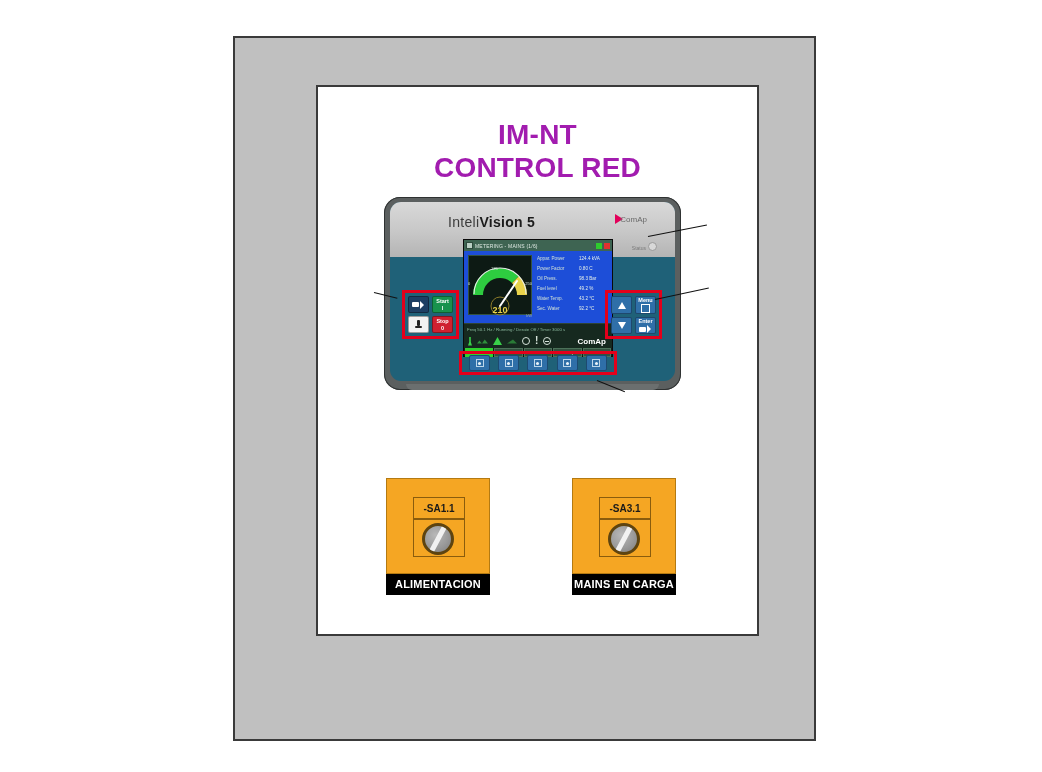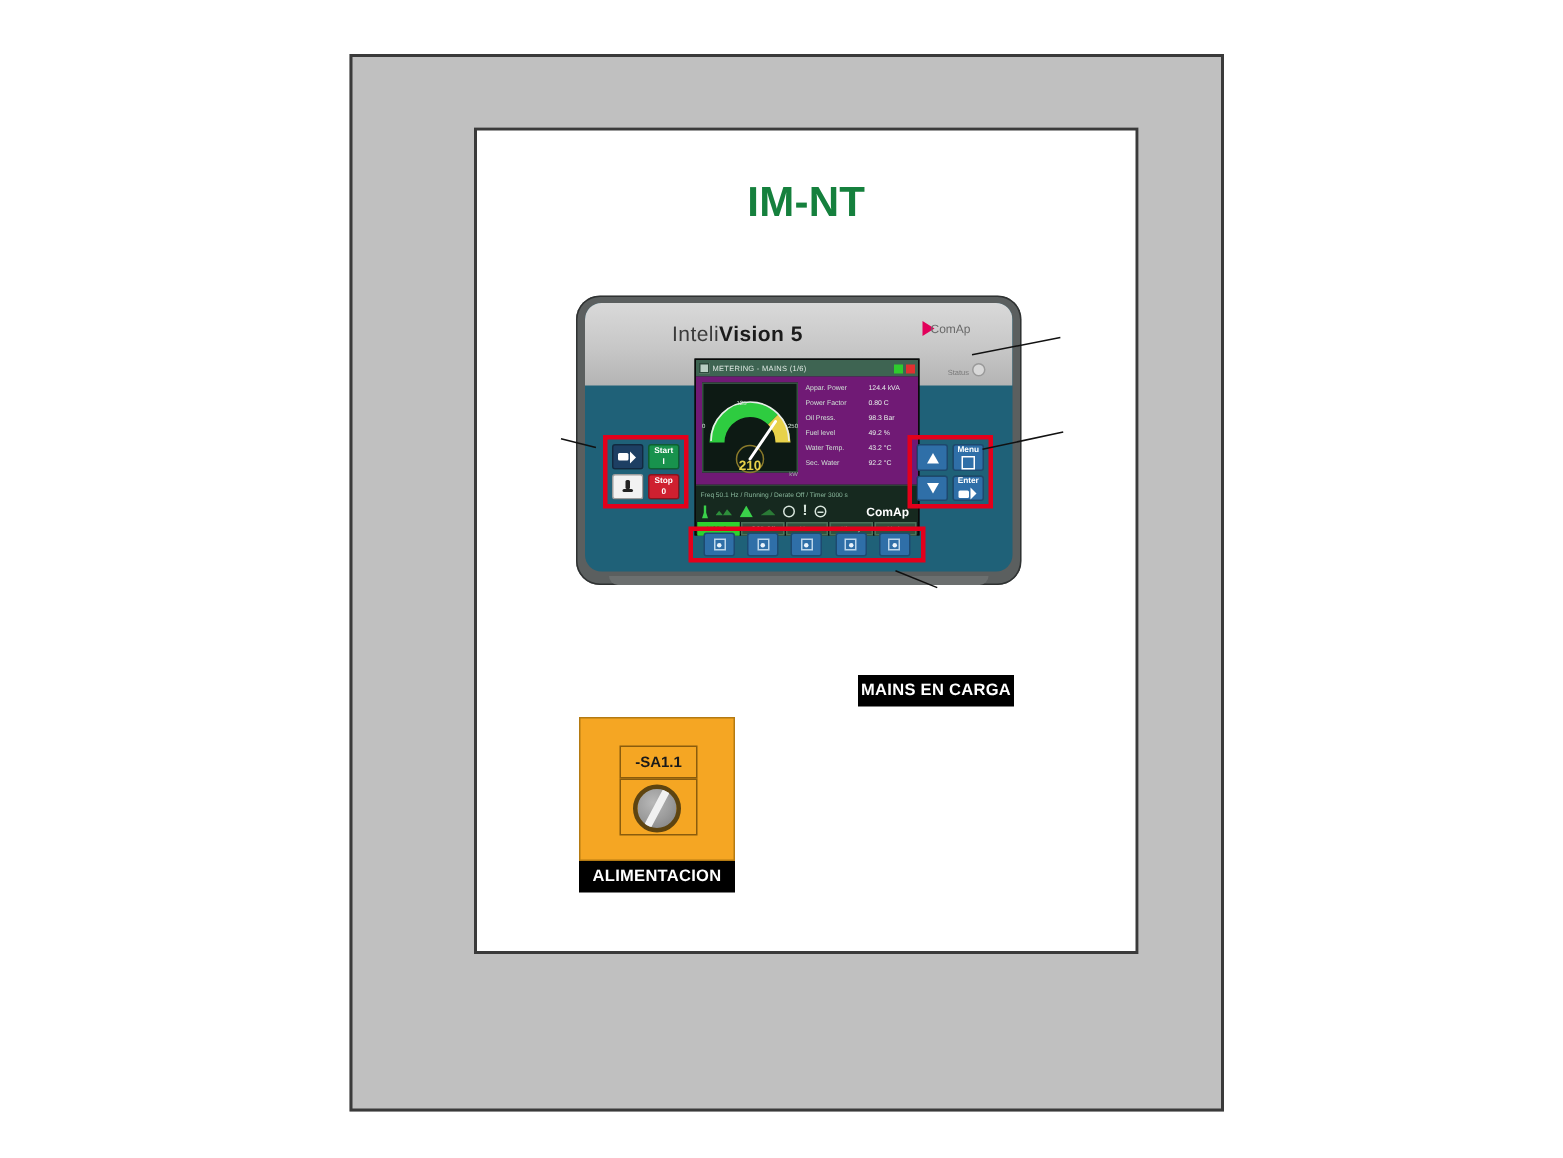--- a/index.html
+++ b/index.html
@@ -47,21 +47,21 @@
   .title-block {
     position: absolute;
     left: 316px;
     top: 118px;
     width: 443px;
     text-align: center;
   }
   .title-line {
     font-size: 28px;
     font-weight: bold;
-    color: #15803d;
+    color: #a21caf;
     line-height: 33px;
     letter-spacing: 0.2px;
   }
 
   
   .device {
     position: absolute;
     left: 384px;
     top: 197px;
     width: 297px;
@@ -174,21 +174,21 @@
     letter-spacing: 0.2px;
     white-space: nowrap;
   }
   .tb-right { margin-left: auto; display: flex; gap: 2px; }
   .tb-sq-green { width: 6px; height: 6px; background: #2ecc2e; }
   .tb-sq-red   { width: 6px; height: 6px; background: #e03030; }
 
   .lcd-body {
     position: relative;
     height: 72px;
-    background: #701a75;
+    background: #1d4ed8;
     display: flex;
   }
   .gauge-zone {
     position: relative;
     width: 72px;
     height: 72px;
     flex: none;
   }
   .gauge-box {
     position: absolute;
@@ -466,20 +466,21 @@
 </head>
 <body>
 
 <div id="root">
 
   <div class="cabinet"></div>
   <div class="door"></div>
 
   <div class="title-block">
     <div class="title-line">IM-NT</div>
+    <div class="title-line">CONTROL RED</div>
   </div>
 
   <div class="device">
     <div class="device-inner">
 
       <div class="device-top">
         <div class="brand"><span>Inteli</span><b>Vision 5</b></div>
         <div class="comap"><span class="comap-tri"></span><span>ComAp</span></div>
         <div class="status-led-wrap"><span>Status</span><span class="status-led"></span></div>
       </div>
@@ -627,16 +628,21 @@
   <div class="switch-unit" style="left:386px; top:450px;">
     <div class="switch-face">
       <div class="sw-tag">-SA1.1</div>
       <div class="sw-well"></div>
       <div class="knob"></div>
     </div>
     <div class="sw-caption">ALIMENTACION</div>
   </div>
 
   <div class="switch-unit" style="left:572px; top:450px;">
+    <div class="switch-face">
+      <div class="sw-tag">-SA3.1</div>
+      <div class="sw-well"></div>
+      <div class="knob"></div>
+    </div>
     <div class="sw-caption">MAINS EN CARGA</div>
   </div>
 
 </div>
 
 </body></html>

